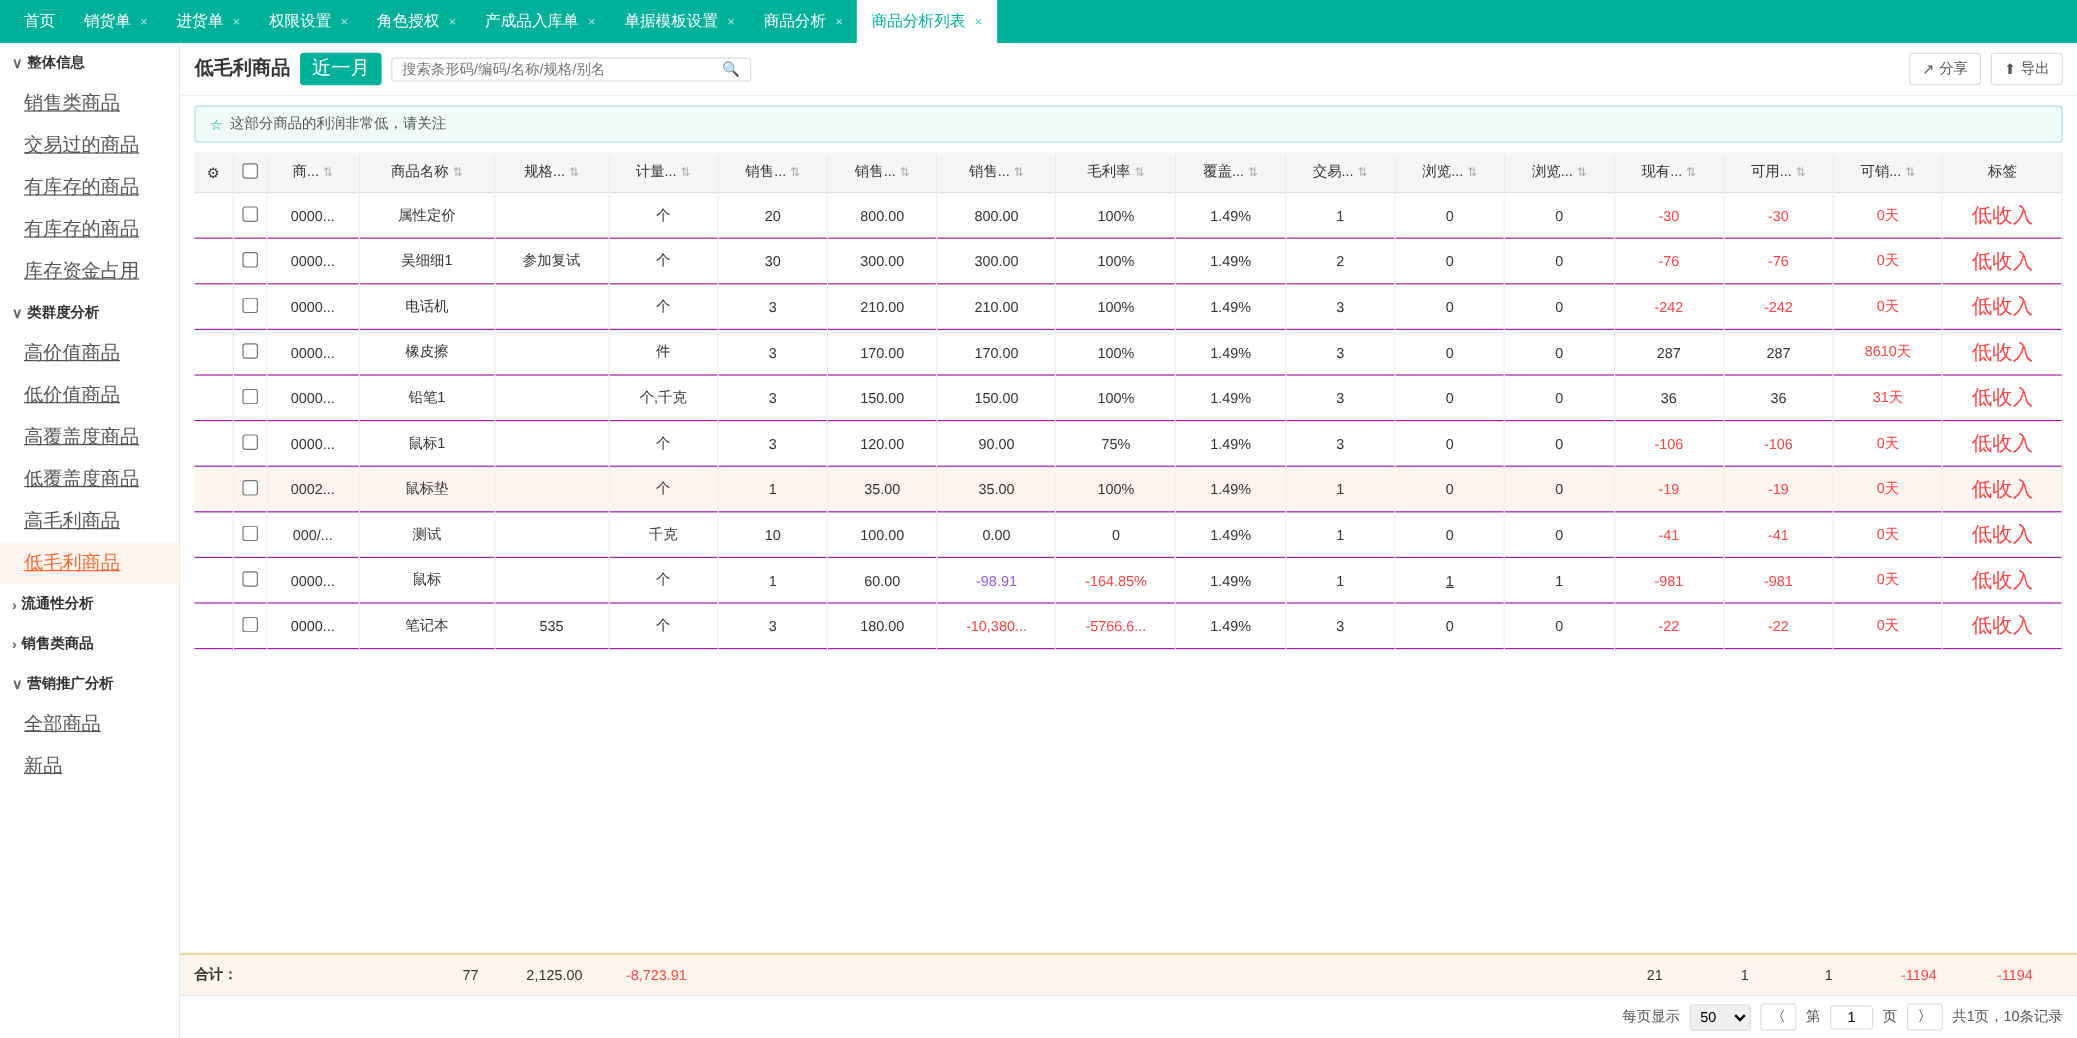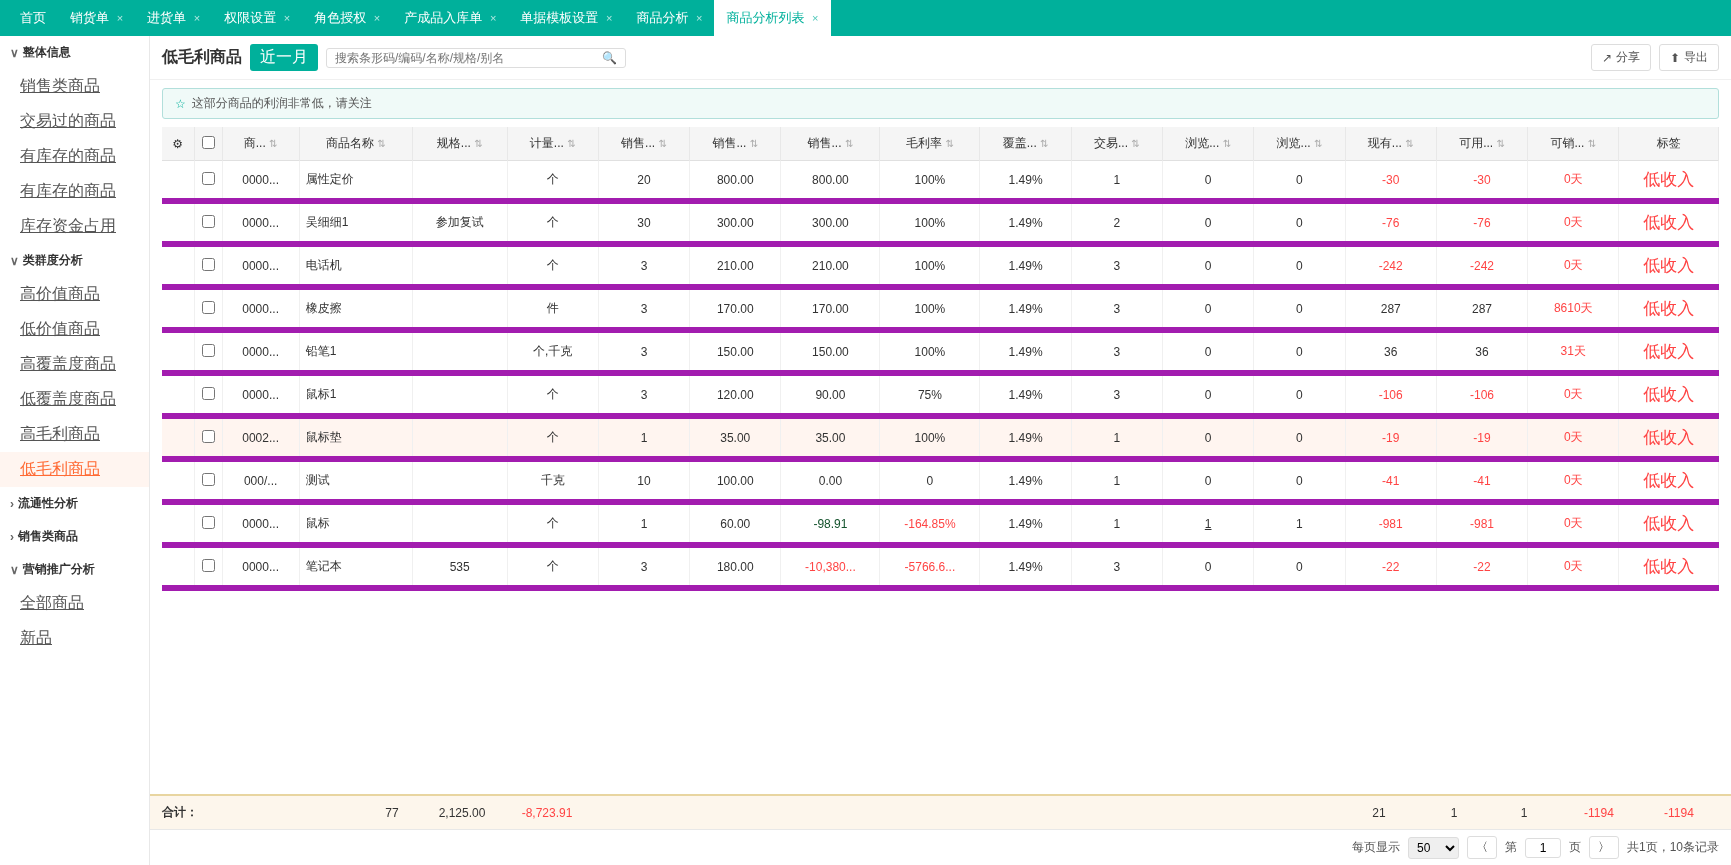--- a/index.html
+++ b/index.html
@@ -160,30 +160,30 @@
       font-weight: normal;
       border-right: 1px solid #e8e8e8;
       white-space: nowrap;
       position: sticky;
       top: 0;
       background: #f5f5f5;
       z-index: 2;
     }
     thead th .sort-icon { color: #aaa; font-size: 10px; }
     tbody tr {
-      border-bottom: 6px solid #a21caf;
+      border-bottom: 1px solid #a21caf;
     }
     tbody tr.highlighted { background: #fff5f0; }
     tbody td {
       padding: 7px 6px;
       text-align: center;
       border-right: 1px solid #f0f0f0;
       white-space: nowrap;
     }
-    tbody td.text-left { text-align: left; }
+    tbody td.text-left { text-align: center; }
     .tag-red { color: #ff4444; font-size: 17px; }
     .days-red { color: #ff4444; }
     .link-underline { text-decoration: underline; color: #333; cursor: pointer; }
     .checkbox-cell { width: 24px; }
     input[type="checkbox"] { cursor: pointer; }
 
     
     .total-row {
       background: #fdf6ec;
       border-top: 2px solid #e8d5a0;
@@ -504,21 +504,21 @@
     </tr>
             <tr>
       <td></td>
       <td class="checkbox-cell"><input type="checkbox" style=""></td>
       <td>0000...</td>
       <td class="text-left">鼠标</td>
       <td></td>
       <td>个</td>
       <td>1</td>
       <td>60.00</td>
-      <td style="color:#14532d">-98.91</td>
+      <td style="color:#8b5cf6">-98.91</td>
       <td style="color:#ff4444">-164.85%</td>
       <td>1.49%</td>
       <td>1</td>
       <td class="link-underline">1</td>
       <td>1</td>
       <td style="color:#ff4444">-981</td>
       <td style="color:#ff4444">-981</td>
       <td class="days-red">0天</td>
       <td class="tag-red">低收入</td>
     </tr>

